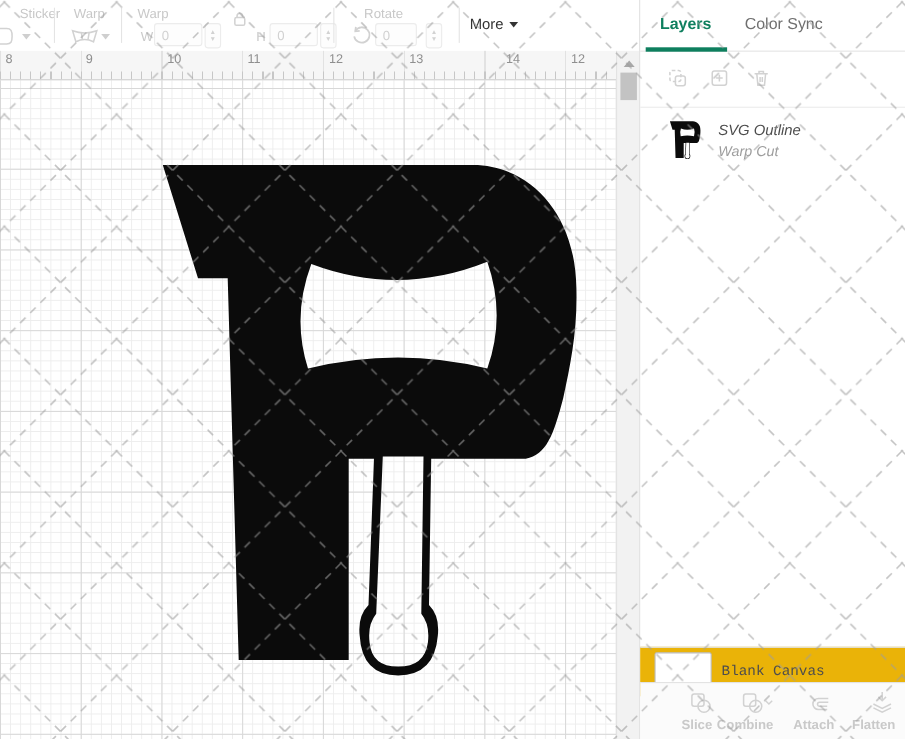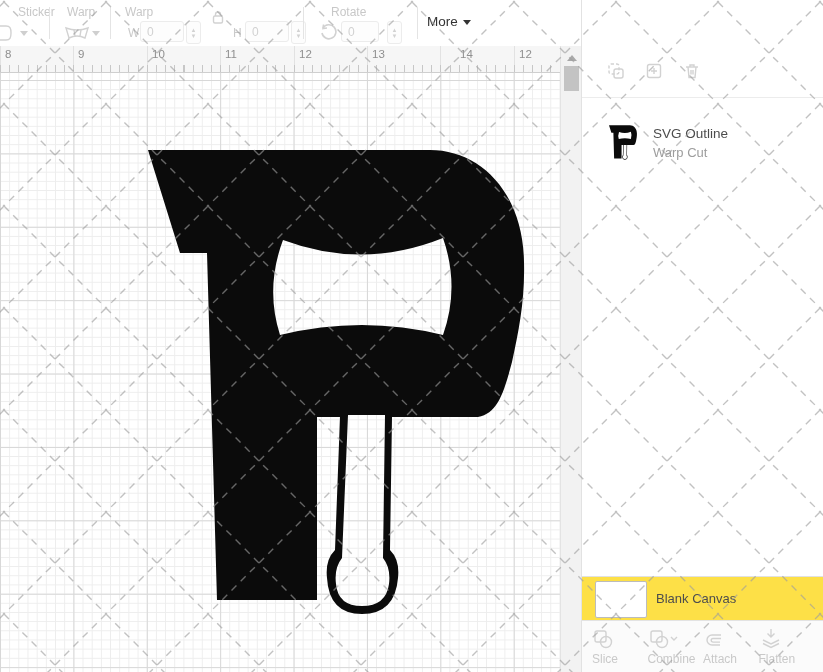--- a/index.html
+++ b/index.html
@@ -53,33 +53,33 @@
   
   #panel{left:581px;top:0;width:242px;height:672px;background:#fff;
       border-left:1px solid #e2e2e2;z-index:5;}
   #tabs-row{position:absolute;left:0;top:0;width:100%;height:46px;border-bottom:1px solid #e4e4e4;}
   .tab{position:absolute;top:14px;font-size:14.5px;cursor:pointer;}
   #tab-layers{left:18px;color:var(--green);font-weight:700;}
   #tab-colorsync{left:95px;color:#6f6f6f;}
   #tab-underline{position:absolute;left:5px;bottom:-1px;width:74px;height:4px;background:var(--green);}
   #layer-toolbar{position:absolute;left:0;top:46px;width:100%;height:51px;border-bottom:1px solid #ececec;}
   .pnl-icon{position:absolute;top:15px;width:20px;height:20px;}
-  #layer-item{position:absolute;left:0;top:114px;width:100%;height:58px;cursor:pointer;}
+  #layer-item{position:absolute;left:0;top:99px;width:100%;height:58px;cursor:pointer;font-style:italic;}
   #layer-thumb{position:absolute;left:27px;top:11px;}
   #layer-title{position:absolute;left:71px;top:12px;font-size:13.5px;color:#4c4c4c;}
   #layer-subtitle{position:absolute;left:71px;top:31px;font-size:13px;color:#9d9d9d;}
-  #canvas-row{position:absolute;left:0;top:576px;width:100%;height:44px;background:#fde047;
-      border-top:1px solid #e1e1e1;cursor:pointer;}
+  #canvas-row{position:absolute;left:0;top:588px;width:100%;height:44px;background:#eab308;
+      border-top:1px solid #e1e1e1;cursor:pointer;font-family:Liberation Mono, monospace;}
   #canvas-thumb{position:absolute;left:13px;top:4px;width:50px;height:35px;background:#fff;
       border:1px solid #bcbcbc;border-radius:2px;}
   #canvas-row-label{position:absolute;left:74px;top:14px;font-size:13px;color:#4d4d4d;}
   #actions-bar{position:absolute;left:0;top:620px;width:100%;height:52px;background:#fbfbfb;
       border-top:1px solid #e3e3e3;display:flex;justify-content:space-between;
       align-items:center;padding:0 10px;box-sizing:border-box;}
-  .action-btn{display:flex;flex-direction:column;align-items:flex-start;width:56px;}
+  .action-btn{display:flex;flex-direction:column;align-items:flex-end;width:56px;font-weight:bold;}
   .action-btn svg{display:block;}
   .action-label{font-size:12px;color:#c9c9c9;margin-top:2px;}
 
   
   #watermark{left:0;top:0;z-index:90;pointer-events:none;}
 
   :root{--green:#0e7f5e;--dis:#d2d2d2;}
   .dis-stroke{stroke:#d2d2d2;fill:none;stroke-width:1.4;}
 </style>
 </head>
@@ -193,20 +193,25 @@
       Z"></path>
   </svg>
 </div>
 
 <div id="v-scrollbar" class="abs">
   <span id="v-scroll-up"></span>
   <span id="v-scroll-thumb"></span>
 </div>
 
 <div id="panel" class="abs">
+  <div id="tabs-row">
+    <span id="tab-layers" class="tab">Layers</span>
+    <span id="tab-colorsync" class="tab">Color Sync</span>
+    <span id="tab-underline"></span>
+  </div>
 
   <div id="layer-toolbar">
     <span class="pnl-icon" style="left:24px">
       <svg width="20" height="20" viewBox="0 0 20 20">
           <rect x="3" y="3" width="10" height="10" rx="2" class="dis-stroke" stroke-dasharray="3 2"></rect>
           <rect x="8" y="8" width="9" height="9" rx="2" class="dis-stroke"></rect>
         </svg>
     </span>
     <span class="pnl-icon" style="left:62px">
       <svg width="20" height="20" viewBox="0 0 20 20">

